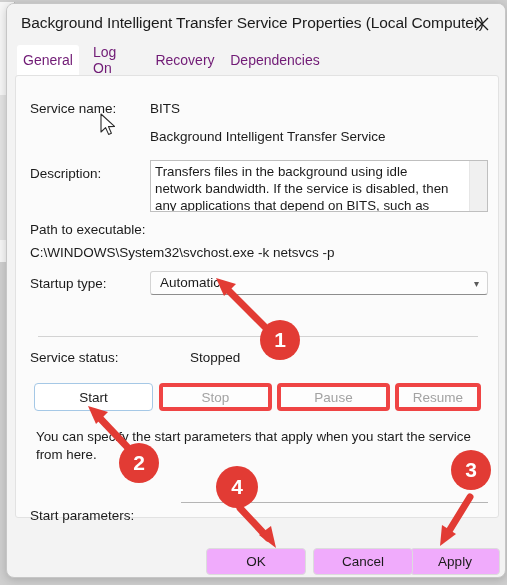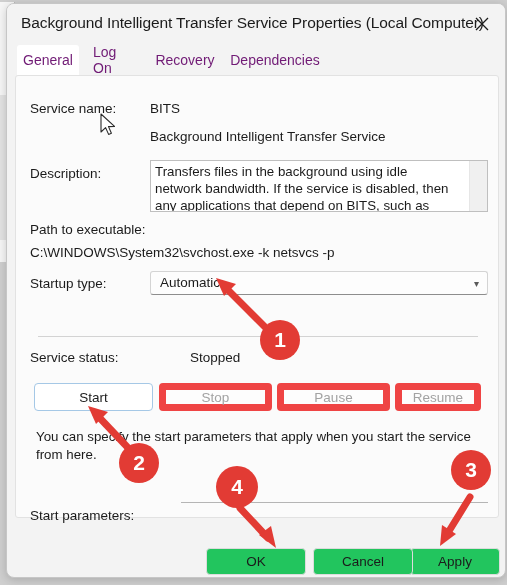--- a/index.html
+++ b/index.html
@@ -202,21 +202,21 @@
     height: 1px;
     background: #d3d3d3;
   }
 
   
   .svc-button {
     position: absolute;
     top: 307px;
     height: 28px;
     background: #fdfdfd;
-    border: 7px solid #ef4444;
+    border: 4px solid #ef4444;
     border-radius: 4px;
     box-sizing: border-box;
     display: flex;
     align-items: center;
     justify-content: center;
     font-size: 13.5px;
     color: #a3a3a3;
     cursor: default;
   }
   .svc-button.enabled {
@@ -247,21 +247,21 @@
     border: none;
     border-bottom: 1px solid #b5b5b5;
     box-sizing: border-box;
   }
 
   
   .dlg-button {
     position: absolute;
     top: 544px;
     height: 27px;
-    background: #22c55e;
+    background: #f0abfc;
     border: 1px solid #dcdcdc;
     border-radius: 4px;
     box-sizing: border-box;
     display: flex;
     align-items: center;
     justify-content: center;
     font-size: 13.5px;
     color: #1b1b1b;
     cursor: default;
   }

